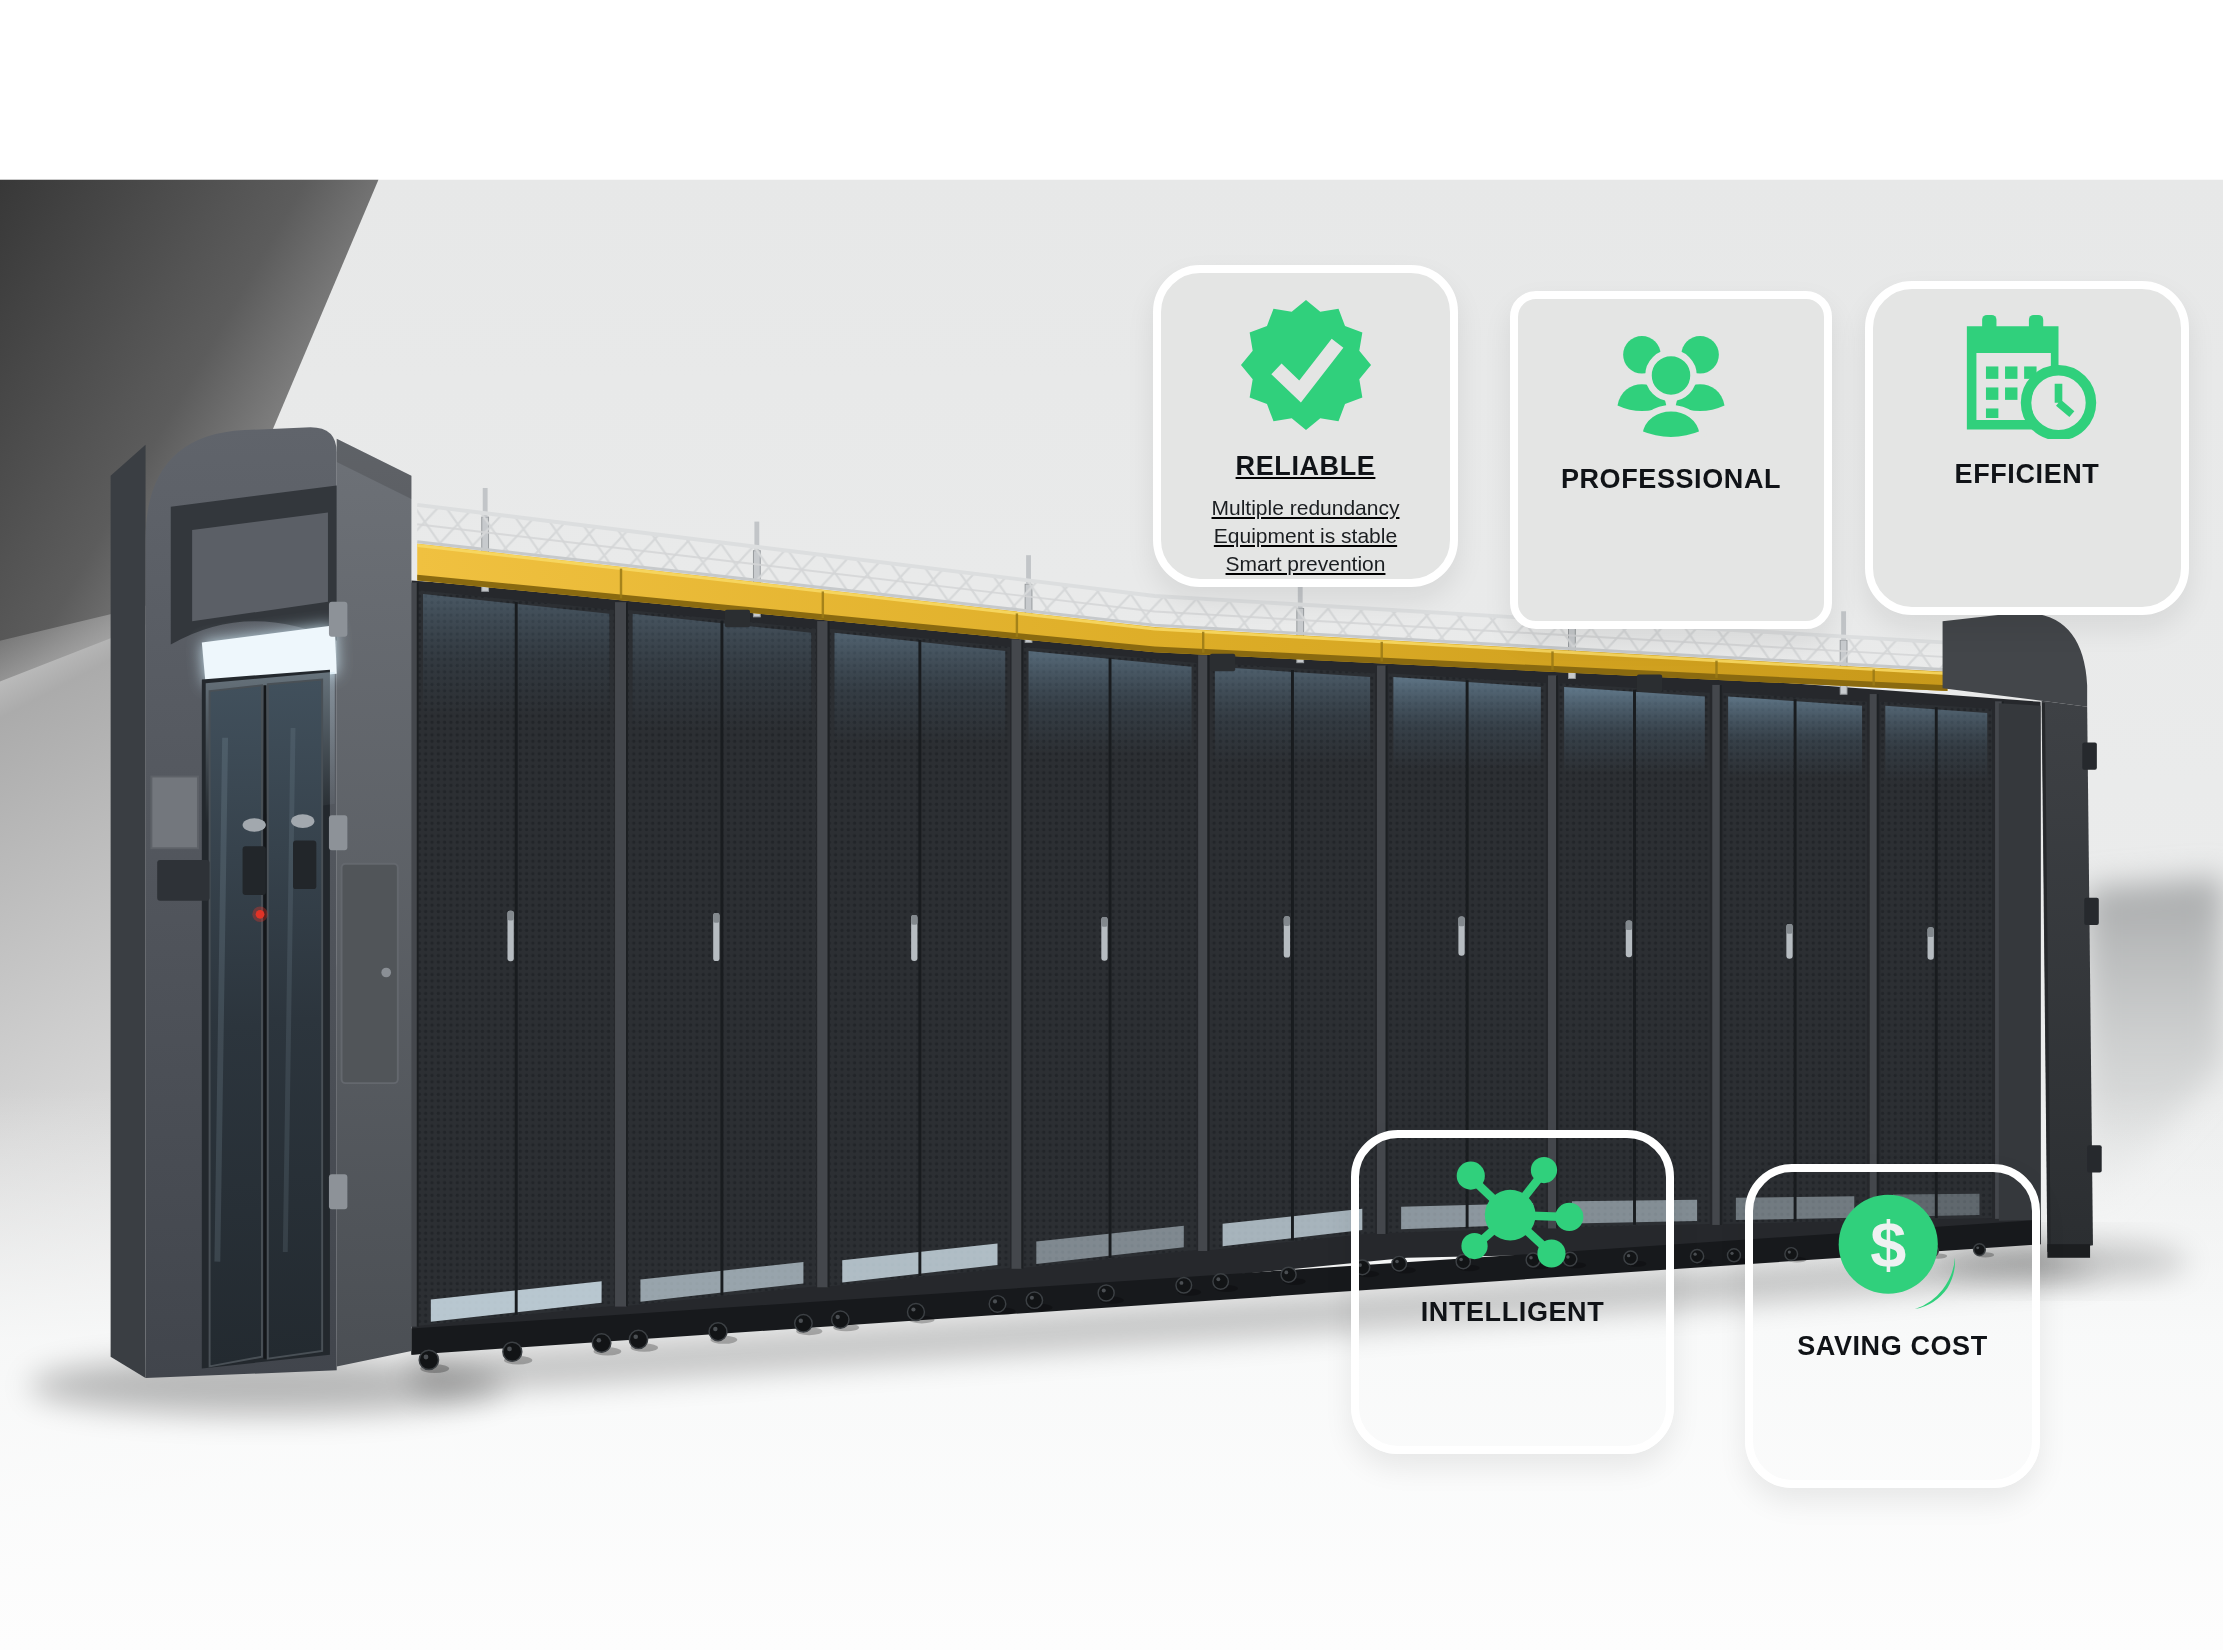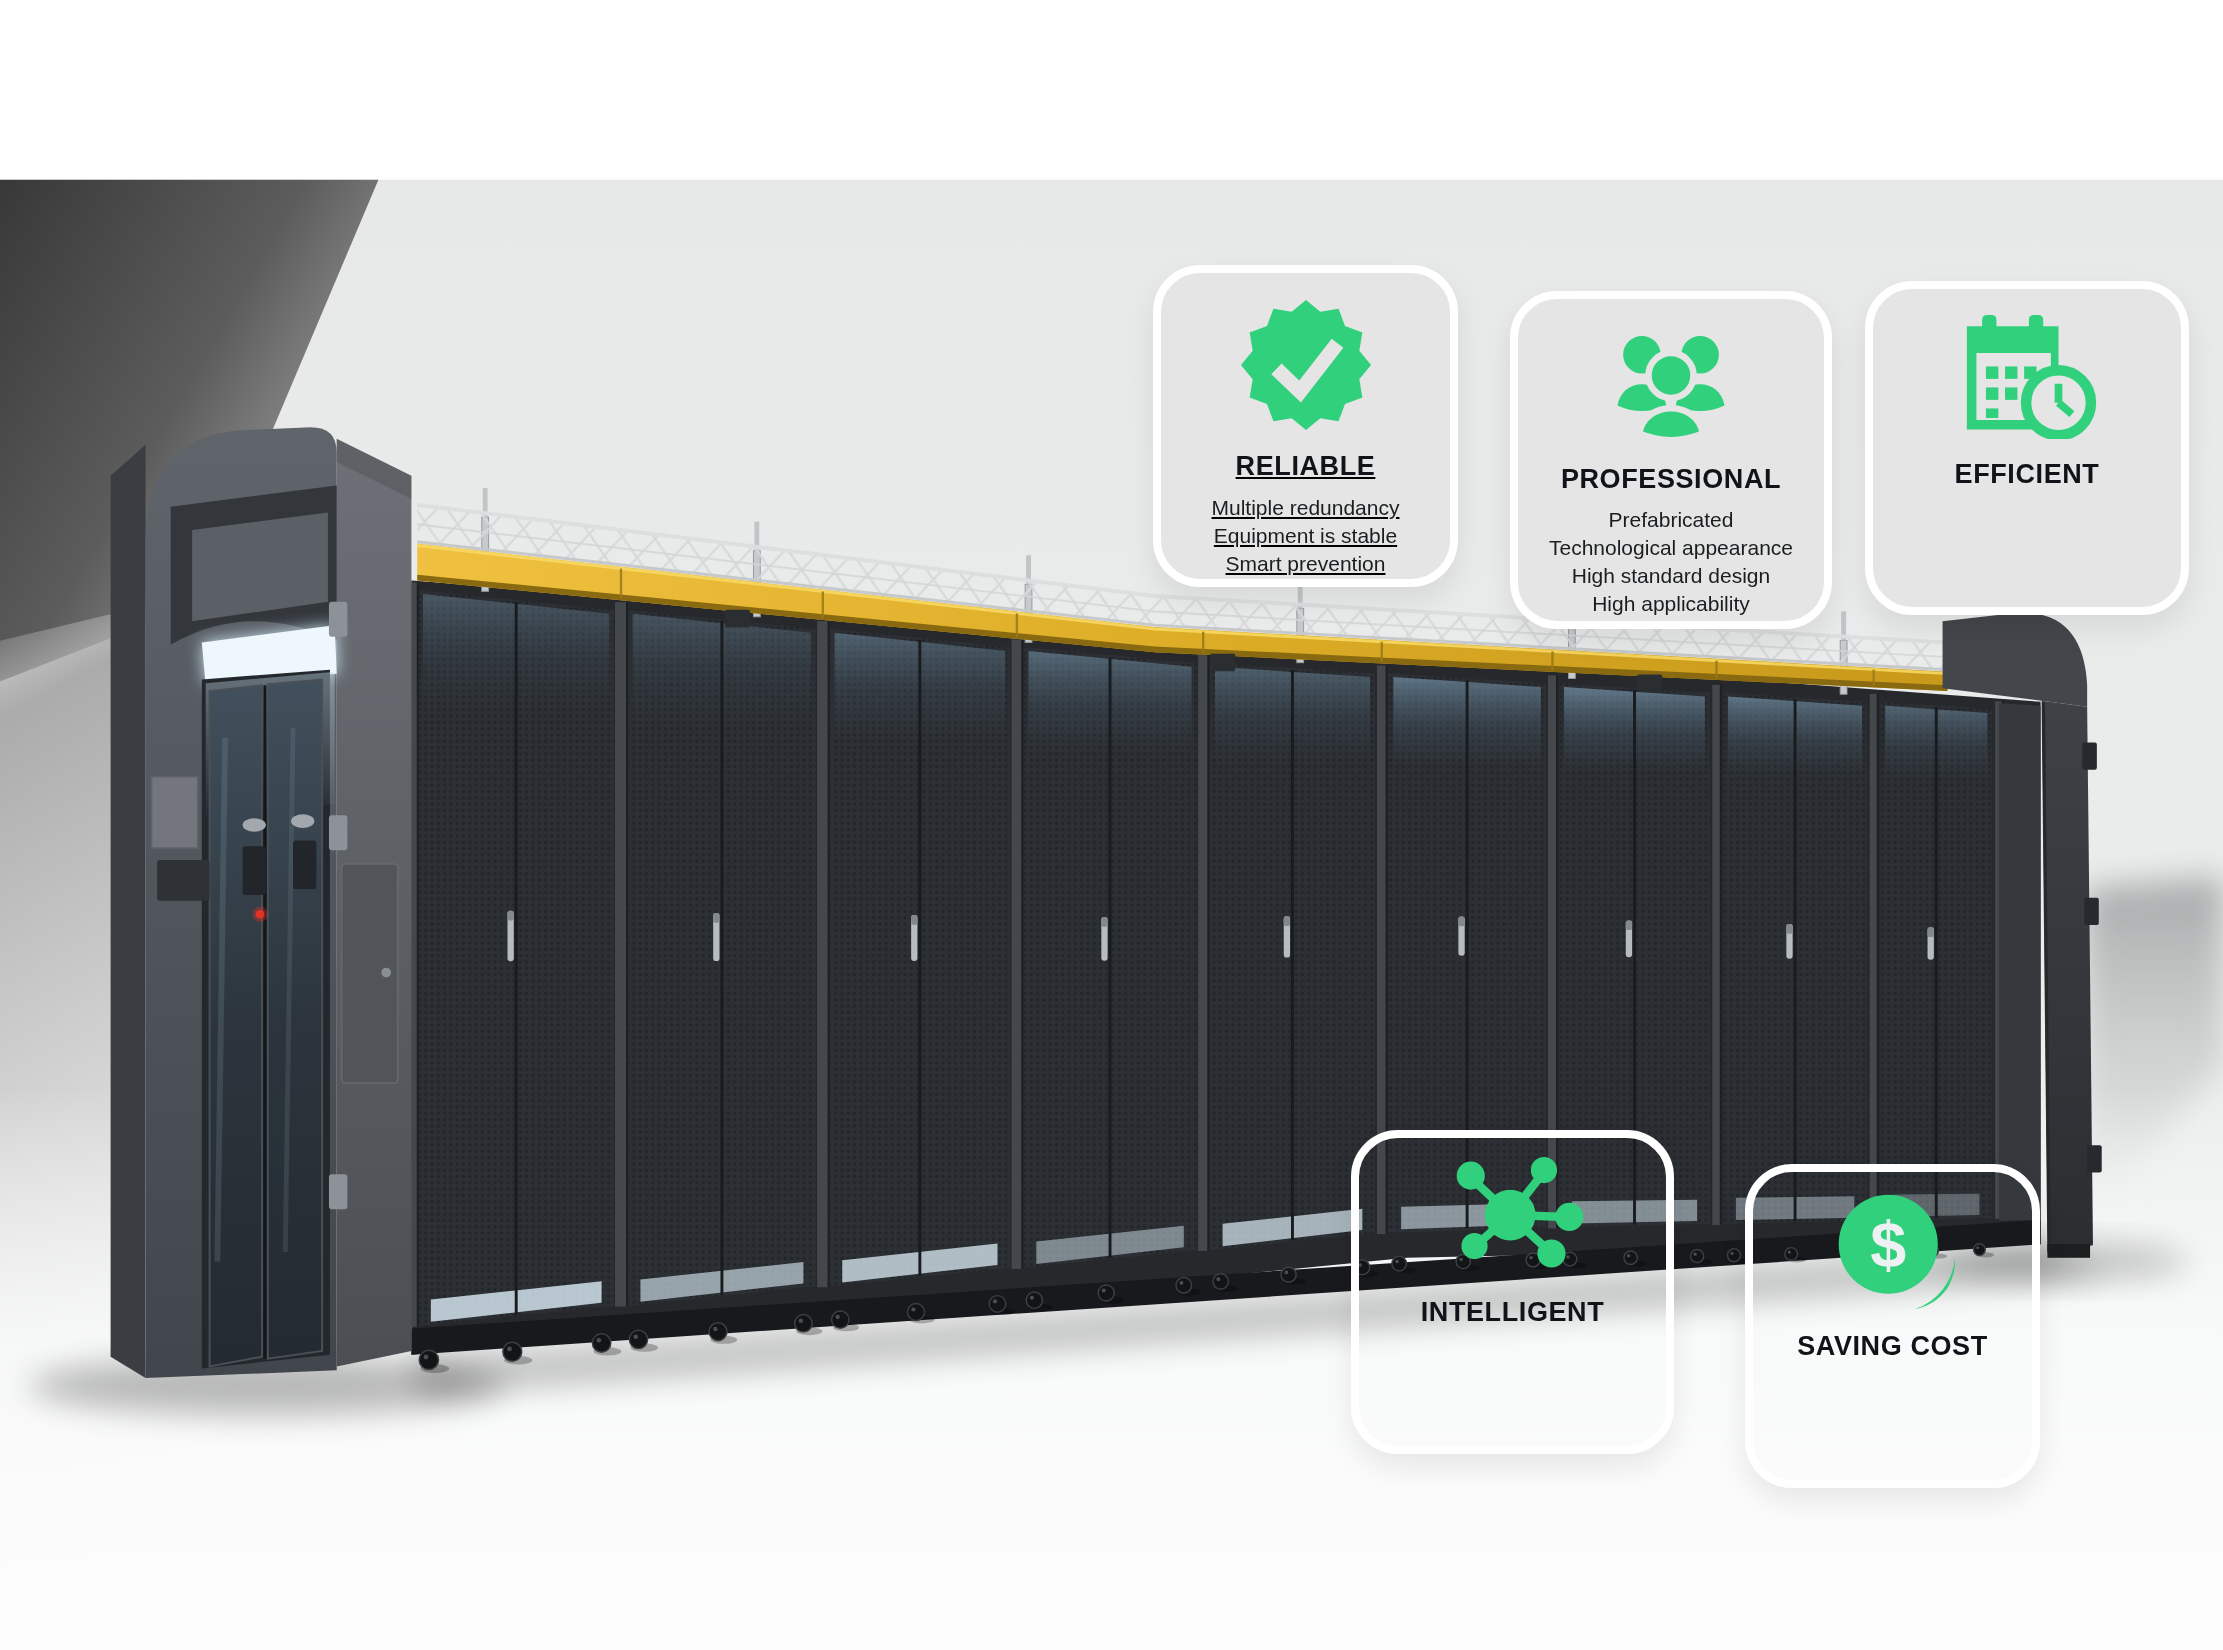--- a/index.html
+++ b/index.html
@@ -9,21 +9,21 @@
   .card{position:absolute;box-sizing:border-box;border:8.7px solid var(--card-border,#fff);
         border-radius:47px;display:flex;flex-direction:column;align-items:center;text-align:center;
         box-shadow:0 13.6px 29px rgba(0,0,0,.08);}
   .card.filled{background:var(--card-bg,#e4e5e4);}
   .card .icon-wrap{display:flex;align-items:center;justify-content:center;}
   .card h3{margin:19.4px 0 11.6px;font-size:27px;font-weight:700;letter-spacing:0.6px;
            color:var(--title-color,#101317);}
   .card .lines{font-size:21px;line-height:28px;color:var(--body-color,#1b1e21);}
   .card .lines span{display:block;white-space:nowrap;}
   .card-reliable{left:1153px;top:265px;width:305px;height:322px;padding-top:25px;text-decoration:underline;}
-  .card-professional{left:1510px;top:291px;width:322px;height:338px;padding-top:21.3px;}
+  .card-professional{left:1510px;top:291px;width:322px;height:338px;padding-top:21.3px;border-radius:26px;}
   .card-efficient{left:1865px;top:281px;width:324px;height:334px;padding-top:23px;}
   .card-intelligent{left:1351px;top:1130px;width:323px;height:324px;padding-top:15.5px;}
   .card-saving{left:1745px;top:1164px;width:295px;height:324px;padding-top:15.5px;}
   .icon-svg{display:block;}
 </style>
 </head>
 <body>
 
 <div class="stage">
 
@@ -386,26 +386,20 @@
           <circle cx="44" cy="36" r="20"></circle>
           <path d="M18,90 C23,60 65,60 70,90 Q44,102 18,90 Z"></path>
           <circle cx="106" cy="36" r="20"></circle>
           <path d="M80,90 C85,60 127,60 132,90 Q106,102 80,90 Z"></path>
         </g>
         <circle cx="75" cy="58" r="24" fill="var(--accent-green)" stroke="var(--card-bg)" stroke-width="7"></circle>
         <path d="M41,120 C47,84 103,84 109,120 Q75,134 41,120 Z" fill="var(--accent-green)" stroke="var(--card-bg)" stroke-width="7"></path>
       </svg>
     </div>
     <h3>PROFESSIONAL</h3>
-    <div class="lines">
-      <span>Prefabricated</span>
-      <span>Technological appearance</span>
-      <span>High standard design</span>
-      <span>High applicability</span>
-    </div>
   </div>
 
   <div class="card filled card-efficient">
     <div class="icon-wrap" style="height:128px">
       <svg class="icon-svg" width="144" height="126" viewBox="0 0 150 132">
         <g fill="var(--accent-green)">
           <rect x="28" y="2" width="15" height="22" rx="5"></rect>
           <rect x="77" y="2" width="15" height="22" rx="5"></rect>
           <path d="M12,14 L108,14 L108,42 L12,42 Z"></path>
           <path d="M12,42 L22,42 L22,112 L100,112 L100,42 L108,42 L108,122 L12,122 Z"></path>

